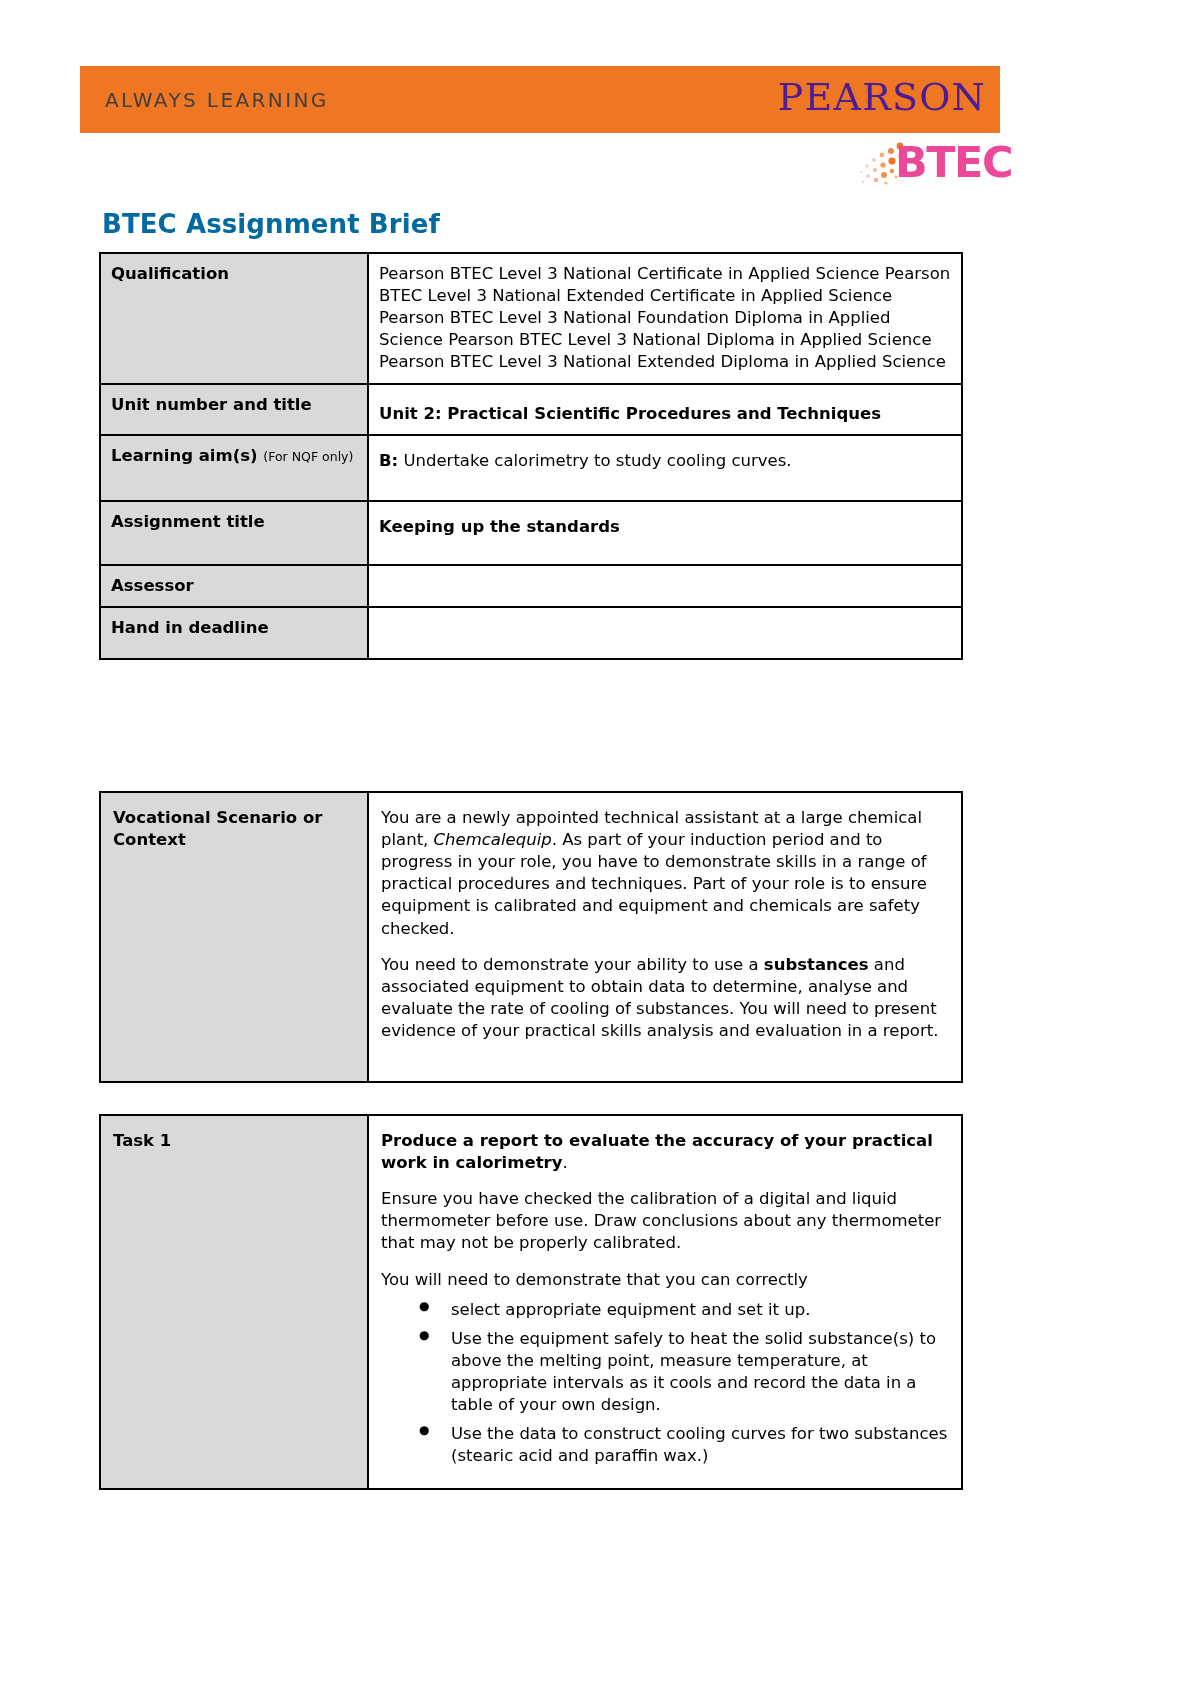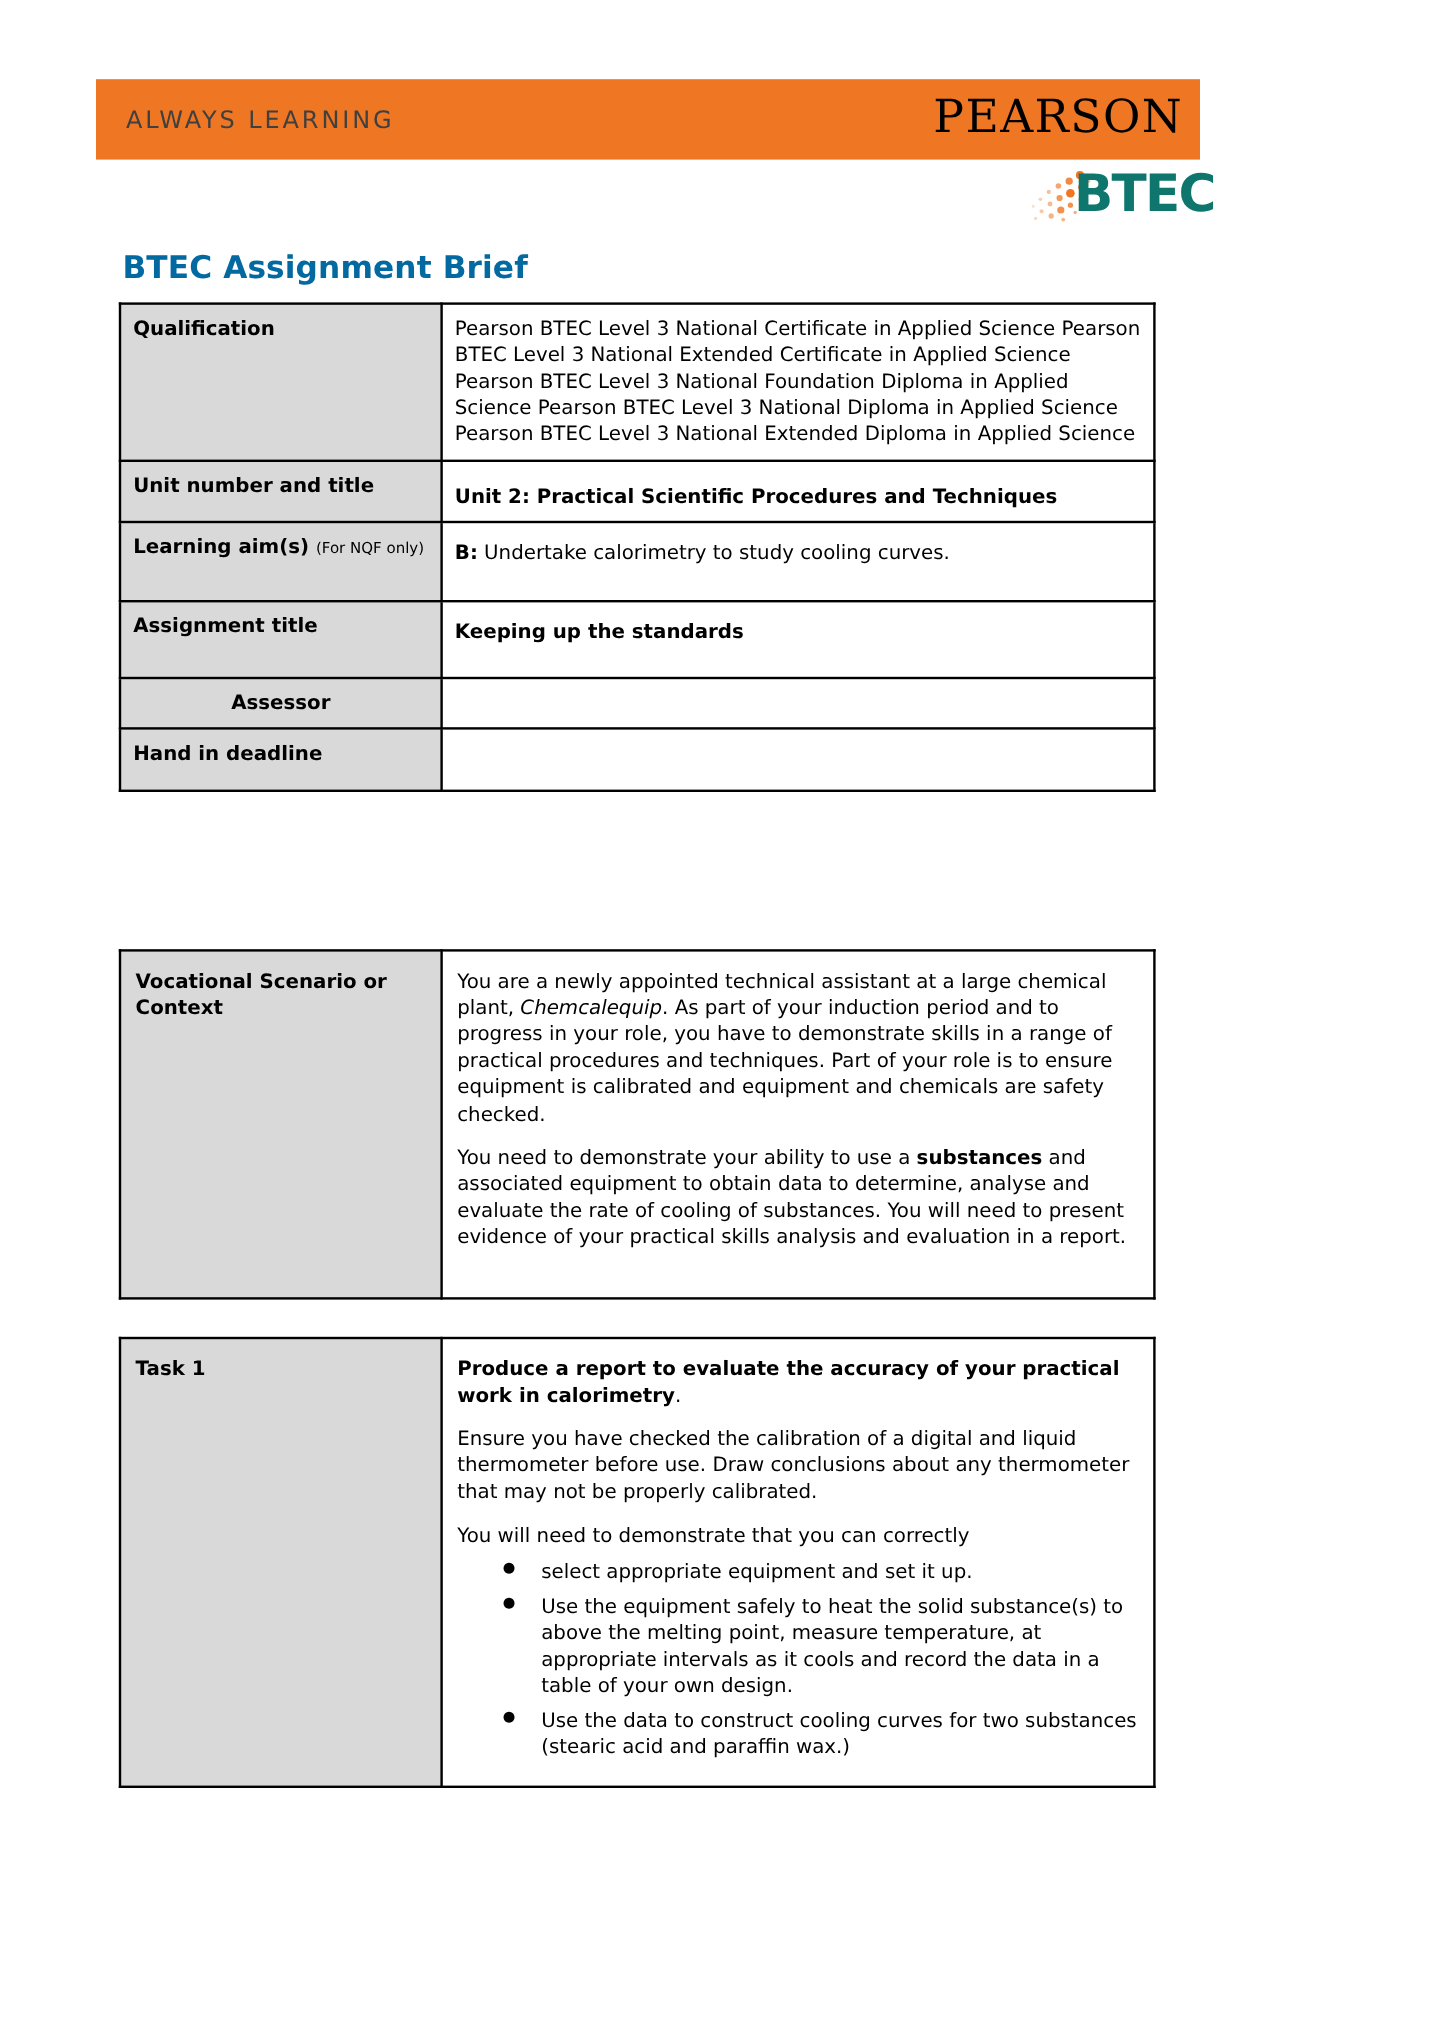--- a/index.html
+++ b/index.html
@@ -43,21 +43,21 @@
     font-weight: 400;
     white-space: nowrap;
   }
   .pearson-word {
     position: absolute;
     right: 14px;
     top: 9px;
     font-family: "DejaVu Serif", serif;
     font-size: 38px;
     letter-spacing: 1.2px;
-    color: #000000;
+    color: #4c1d95;
     font-weight: 400;
     white-space: nowrap;
   }
 
   
   .btec-logo {
     position: absolute;
     left: 855px;
     top: 139px;
     width: 150px;
@@ -65,21 +65,21 @@
   }
   .btec-dots { position: absolute; left: 0; top: 0; width: 56px; height: 48px; }
   .btec-word {
     position: absolute;
     left: 40px;
     top: -1px;
     font-family: "DejaVu Sans", sans-serif;
     font-size: 43px;
     font-weight: bold;
     letter-spacing: -1.5px;
-    color: #0f766e;
+    color: #ec4899;
     line-height: 48px;
   }
 
   
   .doc-title {
     position: absolute;
     left: 102px;
     top: 209px;
     font-family: "DejaVu Sans", sans-serif;
     font-size: 26px;
@@ -224,21 +224,21 @@
         </td>
         <td class="value-cell" style="padding-top:14px;padding-bottom:28px;">
           <strong class="b">B:</strong><span> Undertake calorimetry to study cooling curves.</span>
         </td>
       </tr>
       <tr>
         <td class="label-cell">Assignment title</td>
         <td class="value-cell val-bold" style="padding-top:14px;padding-bottom:26px;">Keeping up the standards</td>
       </tr>
       <tr>
-        <td class="label-cell" style="height:34px;text-align:center;">Assessor</td>
+        <td class="label-cell" style="height:34px;">Assessor</td>
         <td class="value-cell"></td>
       </tr>
       <tr>
         <td class="label-cell" style="height:52px;">Hand in deadline</td>
         <td class="value-cell"></td>
       </tr>
     </tbody>
   </table>
 
   <table class="doc-table" id="table-scenario">

